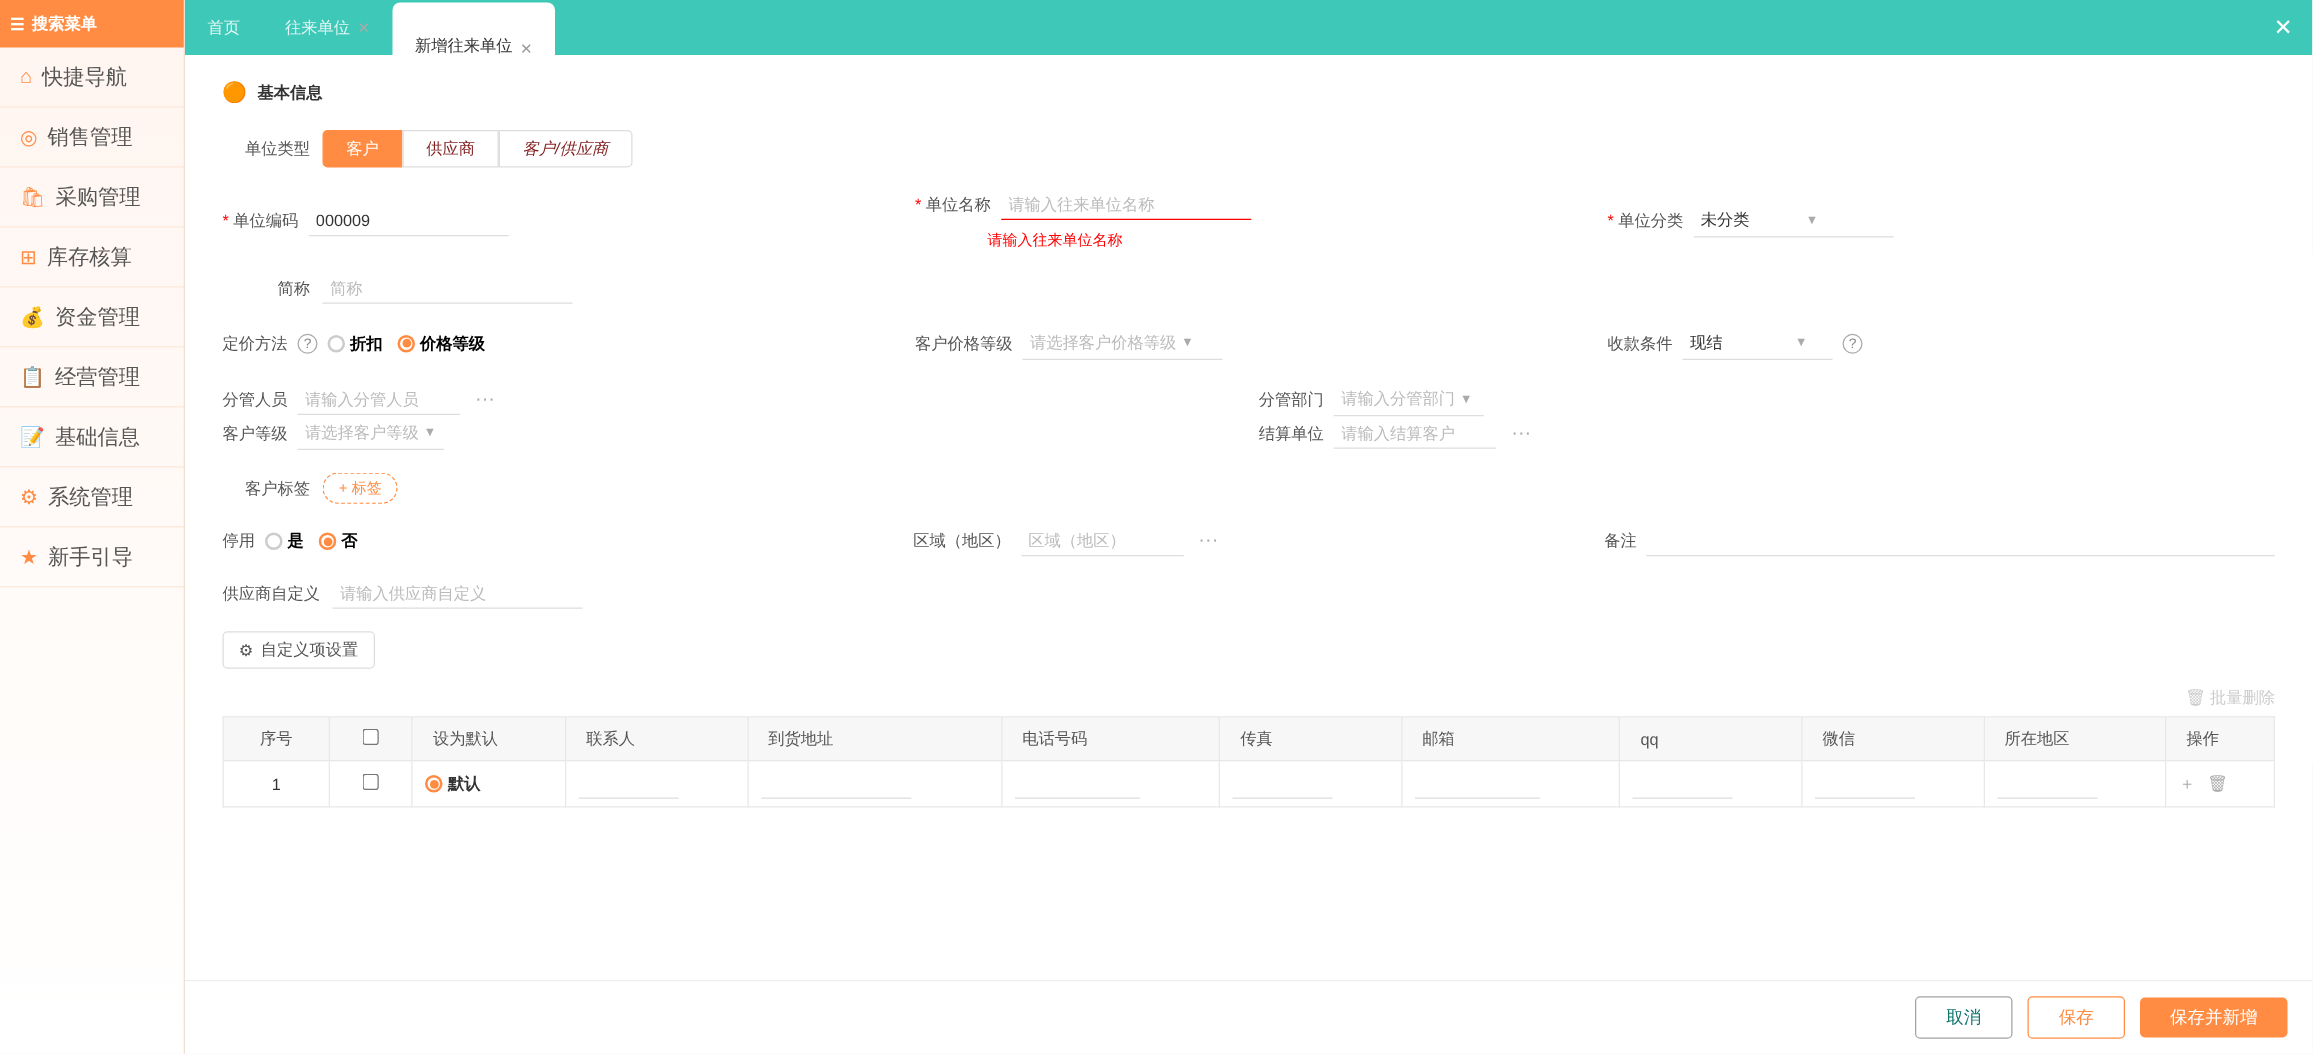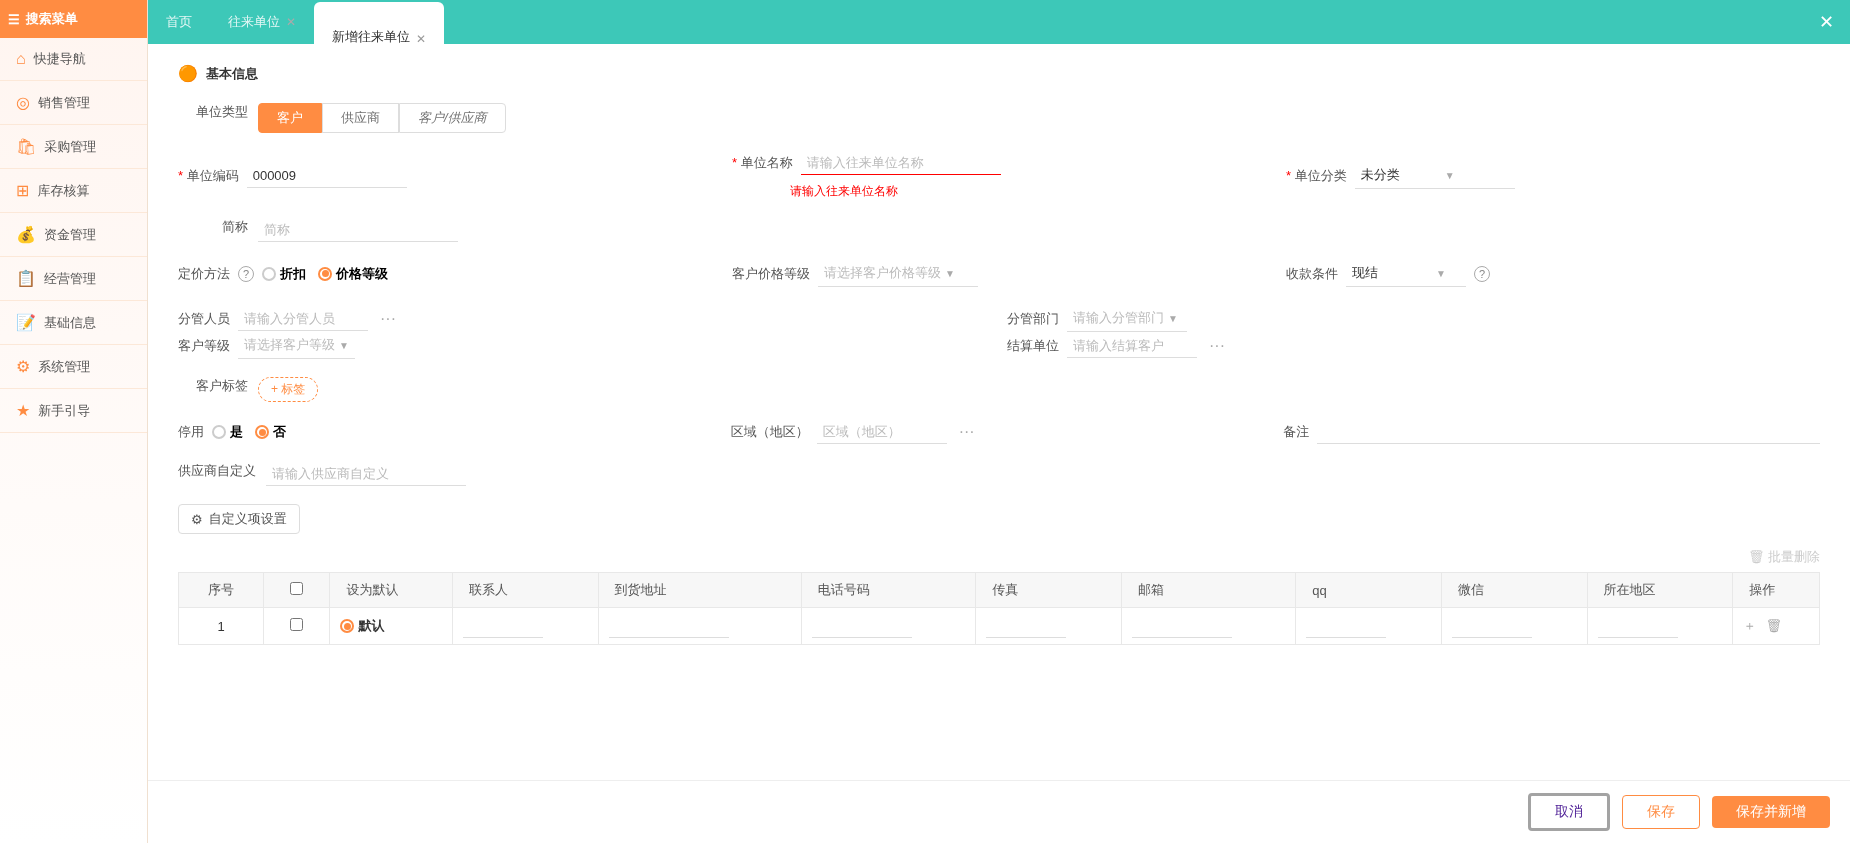--- a/index.html
+++ b/index.html
@@ -27,21 +27,21 @@
     .sidebar-item {
       display: flex;
       align-items: center;
       gap: 8px;
       padding: 12px 16px;
       color: #555;
       cursor: pointer;
       border-bottom: 1px solid #fce8d8;
     }
     .sidebar-item .icon { font-size: 16px; color: #ff8c42; }
-    .sidebar-item .label { font-size: 13px; }
+    .sidebar-item .label { font-size: 17px; }
 
     
     .main {
       flex: 1;
       display: flex;
       flex-direction: column;
       overflow: hidden;
     }
 
     
@@ -100,20 +100,21 @@
       font-size: 15px;
       font-weight: bold;
       color: #333;
       margin-bottom: 20px;
     }
     .section-title .icon { color: #ff8c42; font-size: 16px; }
 
     
     .form-row {
       display: flex;
+      align-items: center;
       margin-bottom: 18px;
       flex-wrap: wrap;
       gap: 10px;
     }
     .form-label {
       color: #555;
       text-align: right;
       min-width: 70px;
     }
     .form-input {
@@ -129,21 +130,21 @@
     .form-input::placeholder { color: #bbb; }
     .error-msg { color: red; font-size: 12px; display: block; }
 
     
     .btn-group { display: flex; gap: 0; }
     .type-btn {
       padding: 5px 18px;
       border: 1px solid #ddd;
       background: white;
       cursor: pointer;
-      color: #737373;
+      color: #7f1d1d;
       font-size: 13px;
     }
     .type-btn.active {
       background: #ff8c42;
       color: white;
       border-color: #ff8c42;
     }
     .type-btn:first-child { border-radius: 4px 0 0 4px; }
     .type-btn:last-child { border-radius: 0 4px 4px 0; font-style: italic; }
 
@@ -248,21 +249,21 @@
       border-top: 1px solid #eee;
       gap: 12px;
     }
     .btn {
       padding: 7px 24px;
       border-radius: 4px;
       cursor: pointer;
       font-size: 14px;
       border: none;
     }
-    .btn-cancel { background: white; border: 3px solid #a3a3a3; color: #4c1d95; }
+    .btn-cancel { background: white; border: 1px solid #a3a3a3; color: #0f766e; }
     .btn-save { background: white; border: 1px solid #ff8c42; color: #ff8c42; }
     .btn-save-new { background: #ff8c42; color: white; font-family: Liberation Serif, serif; }
 
     .batch-delete { color: #ccc; font-size: 12px; text-align: right; margin-bottom: 6px; cursor: pointer; }
     .input-w160 { width: 160px; }
     .input-w200 { width: 200px; }
 
     .row-3col {
       display: grid;
       grid-template-columns: 1fr 1fr 1fr;

